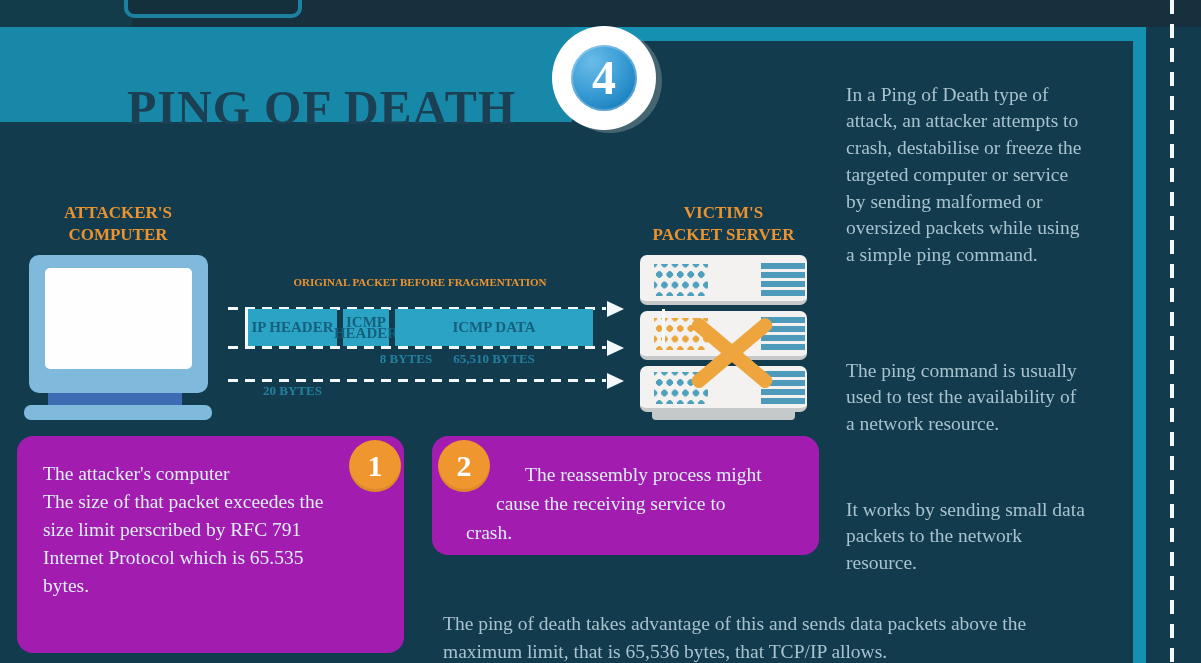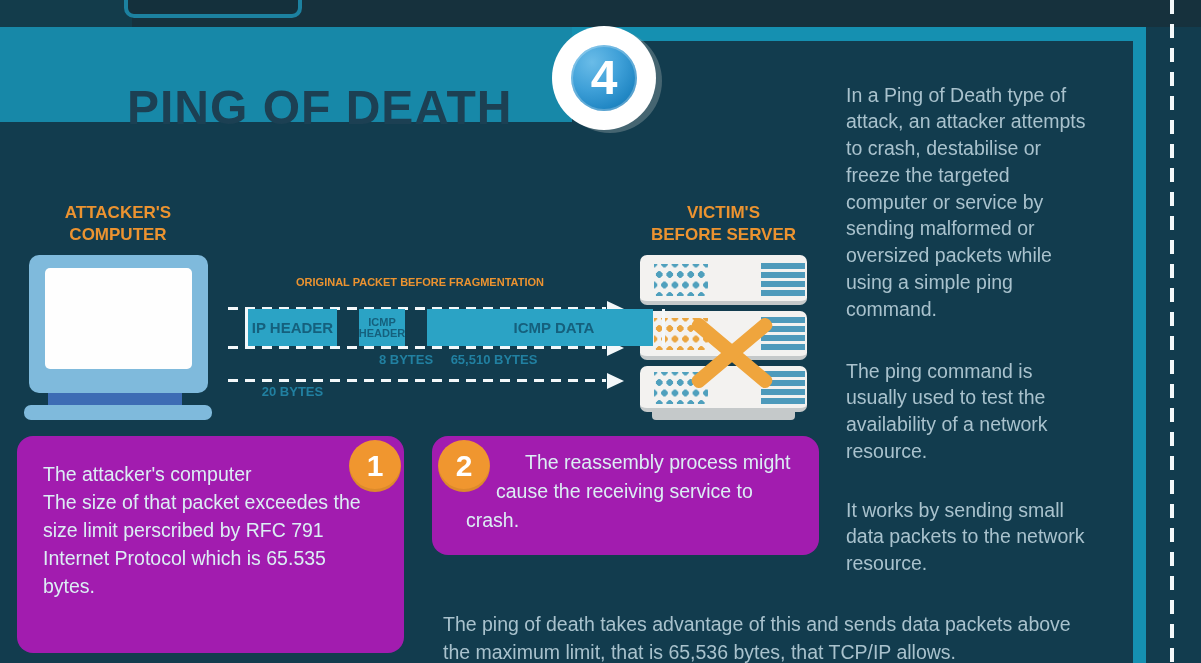--- a/index.html
+++ b/index.html
@@ -1,19 +1,19 @@
 <!DOCTYPE html>
 <html><head>
 <meta charset="utf-8">
 <style>
   html,body{margin:0;padding:0;background:#0b2733;}
   .stage{
     position:relative;width:1201px;height:663px;overflow:hidden;
     background:#123C4E;
-    font-family:Liberation Sans, sans-serif;
+    font-family:Liberation Serif, serif;
     -webkit-font-smoothing:antialiased;
   }
   
   .top-band{position:absolute;left:0;top:0;width:1201px;height:27px;background:#16313D;}
   .top-left-patch{position:absolute;left:0;top:0;width:132px;height:27px;background:#133C4B;}
   .remnant-box{position:absolute;left:124px;top:-16px;width:170px;height:26px;
     background:#14303C;border:4px solid #1C81A0;border-radius:10px;}
   .banner{position:absolute;left:0;top:27px;width:572px;height:95px;background:#1788A8;}
   .top-strip{position:absolute;left:0;top:27px;width:1146px;height:14px;background:#1590B1;}
   .v-bar{position:absolute;left:1133px;top:27px;width:13px;height:636px;background:#1590B1;}
@@ -65,33 +65,33 @@
   .x1{transform:rotate(40deg);} .x2{transform:rotate(-40deg);}
   
   .packet-title{position:absolute;left:247px;top:276px;width:346px;text-align:center;
     color:#EC9330;font-size:11px;font-weight:700;white-space:nowrap;}
   .dashed-arrow{position:absolute;left:228px;width:378px;height:3px;
     background:repeating-linear-gradient(90deg,#F3F8FA 0 10px,transparent 10px 17px);}
   .dashed-arrow::after{content:"";position:absolute;right:-18px;top:-6.5px;width:0;height:0;
     border-left:17px solid #F3F8FA;border-top:8px solid transparent;border-bottom:8px solid transparent;}
   .a1{top:307px;} .a2{top:346px;} .a3{top:379px;}
   .packet-bar{position:absolute;left:245px;top:309px;width:420px;height:37px;box-sizing:border-box;
-    border-left:3px solid #F3F8FA;border-right:3px solid #F3F8FA;display:flex;gap:22px;}
+    border-left:3px solid #F3F8FA;border-right:3px solid #F3F8FA;display:flex;gap:6px;}
   .seg{background:#2BA3C5;display:flex;align-items:center;justify-content:center;
     color:#15607D;font-weight:700;font-size:15px;text-align:center;}
-  .seg.s1{width:89px;} .seg.s2{width:46px;font-size:11px;line-height:10.5px;} .seg.s3{width:198px;padding-left:28px;}
+  .seg.s1{width:89px;} .seg.s2{width:46px;font-size:15px;line-height:10.5px;} .seg.s3{width:198px;}
   .bytes{position:absolute;top:351px;height:16px;text-align:center;color:#2180A1;
     font-size:13px;font-weight:700;white-space:nowrap;display:flex;align-items:center;justify-content:center;}
   .by1{left:248px;width:89px;margin-top:32px;} .by2{left:338px;width:56px;margin-left:40px;} .by3{left:395px;width:198px;}
   
   .callout{position:absolute;background:#a21caf;border-radius:16px;color:#DCEEF4;
     font-size:19.5px;}
   .box1{left:17px;top:436px;width:387px;height:217px;padding:24px 0 0 26px;box-sizing:border-box;}
   .box1 .ln{line-height:28px;white-space:nowrap;}
-  .box2{left:432px;top:436px;width:387px;height:119px;padding-top:12px;box-sizing:border-box;}
+  .box2{left:432px;top:436px;width:387px;height:119px;padding-top:24px;box-sizing:border-box;}
   .box2 .ln{line-height:29px;white-space:nowrap;}
   .box2 .ln.i1{padding-left:93px;} .box2 .ln.i2{padding-left:64px;} .box2 .ln.i3{padding-left:34px;}
   .num-badge{position:absolute;width:52px;height:52px;border-radius:50%;background:#F0962F;
     box-shadow:inset 0 -3px 0 rgba(0,0,0,0.08);
     display:flex;align-items:center;justify-content:center;color:#fff;font-size:30px;font-weight:700;}
   .nb1{left:349px;top:440px;}
   .nb2{left:438px;top:440px;}
   
   .footer-text{position:absolute;left:443px;top:590px;width:640px;color:#A9C2CD;
     font-size:19.5px;line-height:28.5px;}
@@ -124,21 +124,21 @@
     <div>ATTACKER'S</div>
     <div>COMPUTER</div>
   </div>
   <div class="monitor"></div>
   <div class="screen"></div>
   <div class="neck"></div>
   <div class="comp-base"></div>
 
   <div class="node-label victim-label">
     <div>VICTIM'S</div>
-    <div>BEFORE SERVER</div>
+    <div>PACKET SERVER</div>
   </div>
   <div class="server-unit su1"></div>
   <div class="server-unit su2"></div>
   <div class="server-unit su3"></div>
   <div class="pedestal"></div>
   <div class="dots d1"></div>
   <div class="dots d2"></div>
   <div class="dots d3"></div>
   <div class="bars b1"></div>
   <div class="bars b2"></div>

